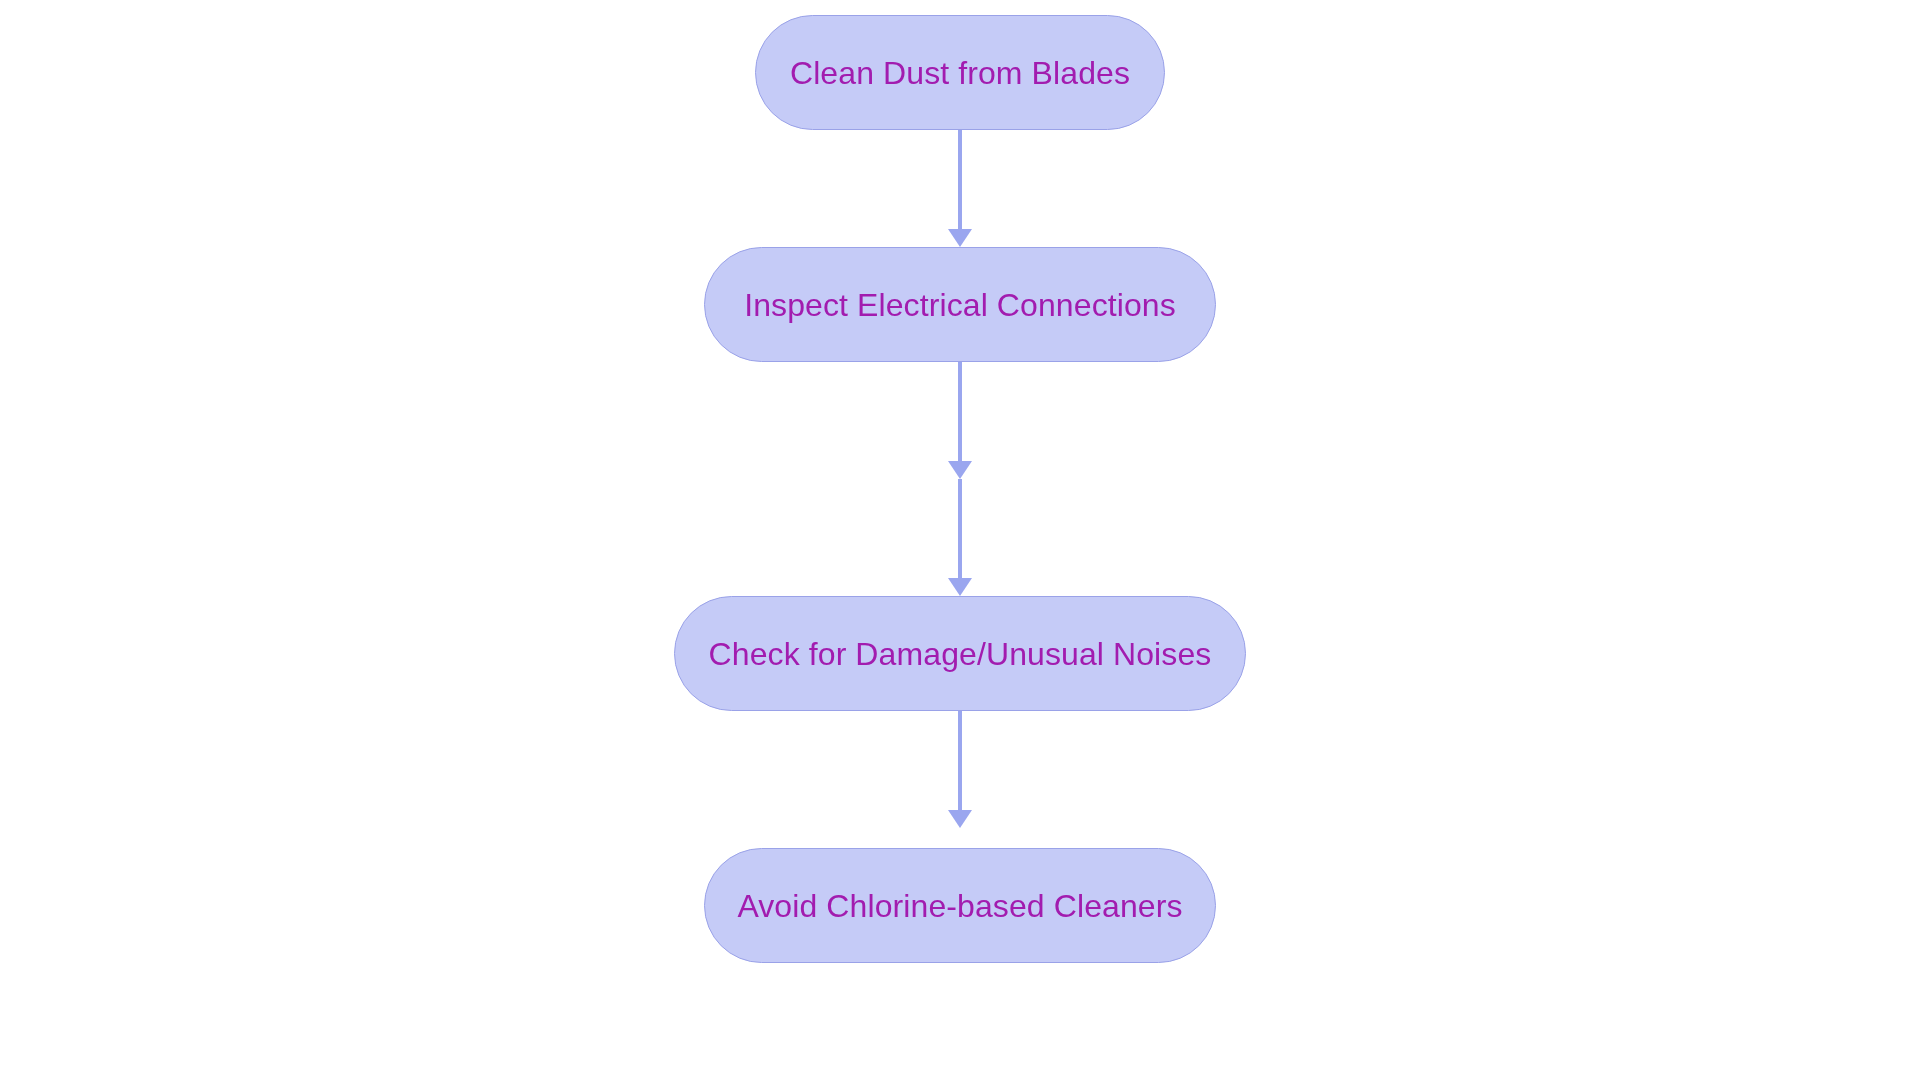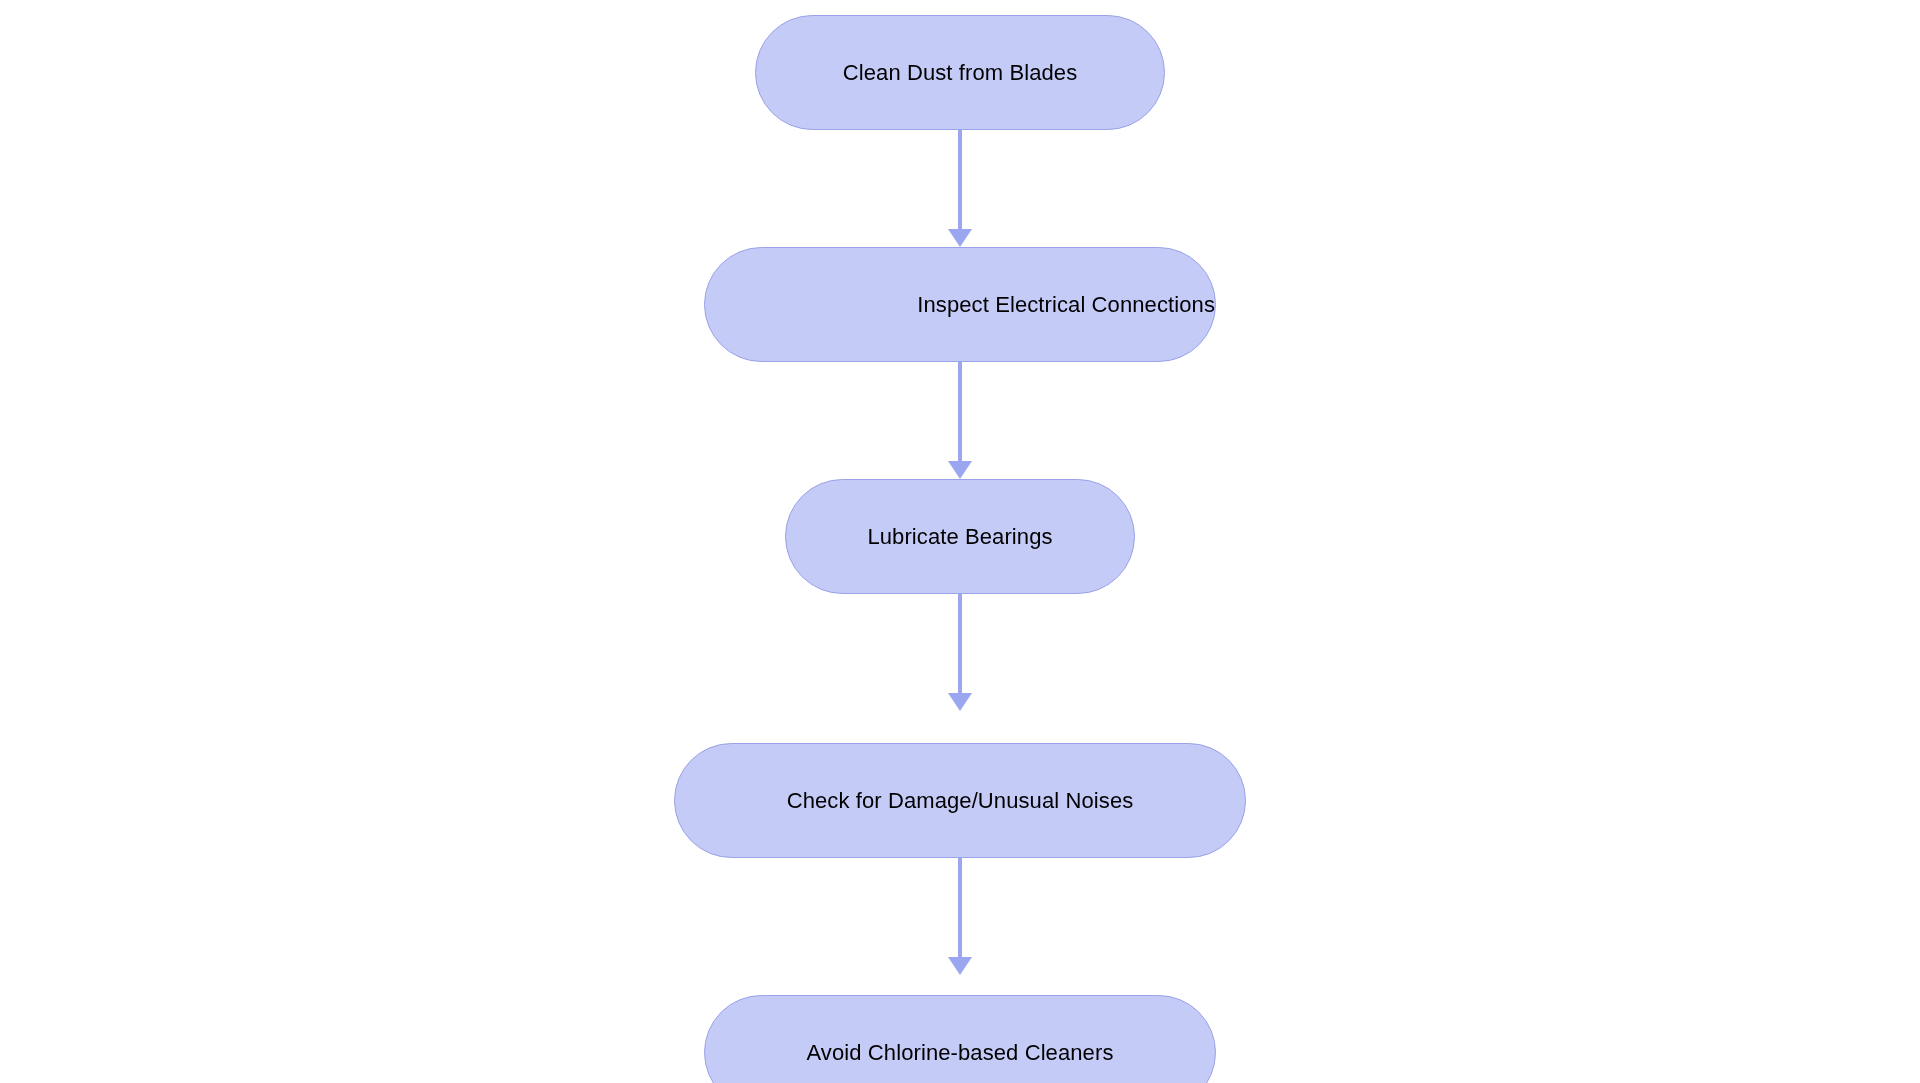--- a/index.html
+++ b/index.html
@@ -43,33 +43,33 @@
     background: #c5cbf7;
     border: 1.6px solid #9aa2e8;
     border-radius: 9999px;
     display: flex;
     align-items: center;
     justify-content: center;
     flex: 0 0 auto;
   }
 
   .node-label {
-    color: #000000;
-    font-size: 22px;
+    color: #a21caf;
+    font-size: 32px;
     font-weight: 400;
     line-height: 1;
     letter-spacing: 0.1px;
     white-space: nowrap;
     font-family: "Liberation Sans", "DejaVu Sans", sans-serif;
   }
 
   .node-w1 { width: 410px; }
-  .node-w2 { width: 512px; justify-content: flex-end; }
+  .node-w2 { width: 512px; }
   .node-w3 { width: 350px; }
-  .node-w4 { width: 572px; margin-top: 32px; }
+  .node-w4 { width: 572px; }
   .node-w5 { width: 512px; margin-top: 20px; }
 
   .connector {
     position: relative;
     width: 24px;
     height: 117px;
     flex: 0 0 auto;
     display: flex;
     flex-direction: column;
     align-items: center;
@@ -107,23 +107,20 @@
 
     <div class="node node-w2">
       <span class="node-label">Inspect Electrical Connections</span>
     </div>
 
     <div class="connector">
       <div class="connector-line"></div>
       <div class="connector-arrowhead"></div>
     </div>
 
-    <div class="node node-w3">
-      <span class="node-label">Lubricate Bearings</span>
-    </div>
 
     <div class="connector">
       <div class="connector-line"></div>
       <div class="connector-arrowhead"></div>
     </div>
 
     <div class="node node-w4">
       <span class="node-label">Check for Damage/Unusual Noises</span>
     </div>
 

